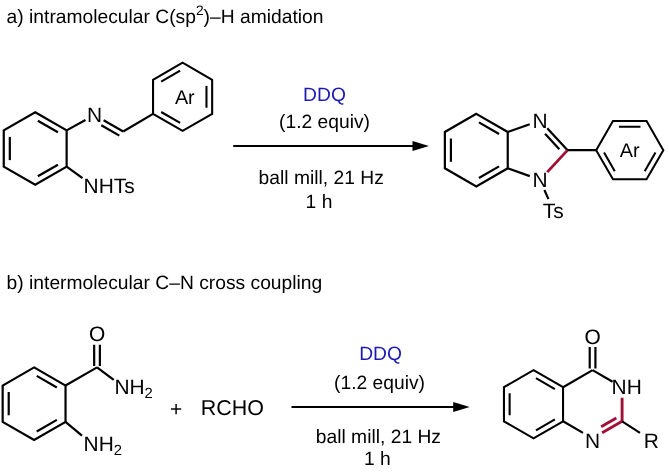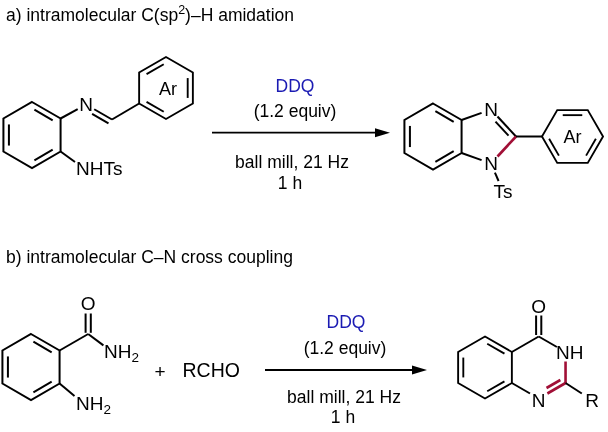--- a/index.html
+++ b/index.html
@@ -24,21 +24,21 @@
   .big{font-size:19.5px;text-anchor:start;}
   .plus{font-size:19px;text-anchor:middle;}
 </style>
 </head>
 <body>
 
 <div id="canvas">
 
   <div class="title" id="title-a"><span>a) intramolecular C(sp</span><sup>2</sup><span>)–H amidation</span></div>
 
-  <div class="title" id="title-b"><span>b) intramolecular C–N cross coupling</span></div>
+  <div class="title" id="title-b"><span>b) intermolecular C–N cross coupling</span></div>
 
   <svg width="608" height="432" viewBox="0 0 608 432">
     <defs>
       <g id="ringA" fill="none">
         <path d="M0,-33 L28.58,-16.5 L28.58,16.5 L0,33 L-28.58,16.5 L-28.58,-16.5 Z"></path>
         <line x1="2.39" y1="-25.27" x2="20.69" y2="-14.71"></line>
         <line x1="20.69" y1="14.71" x2="2.39" y2="25.27"></line>
         <line x1="-23.08" y1="-10.56" x2="-23.08" y2="10.56"></line>
       </g>
     </defs>

